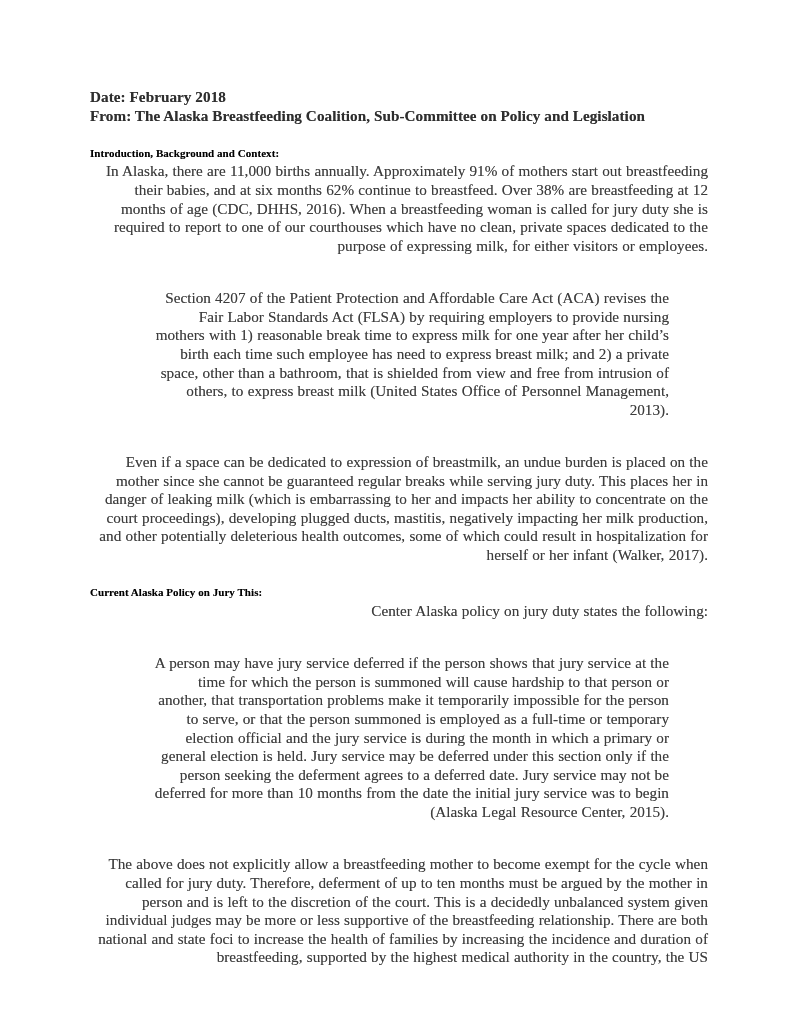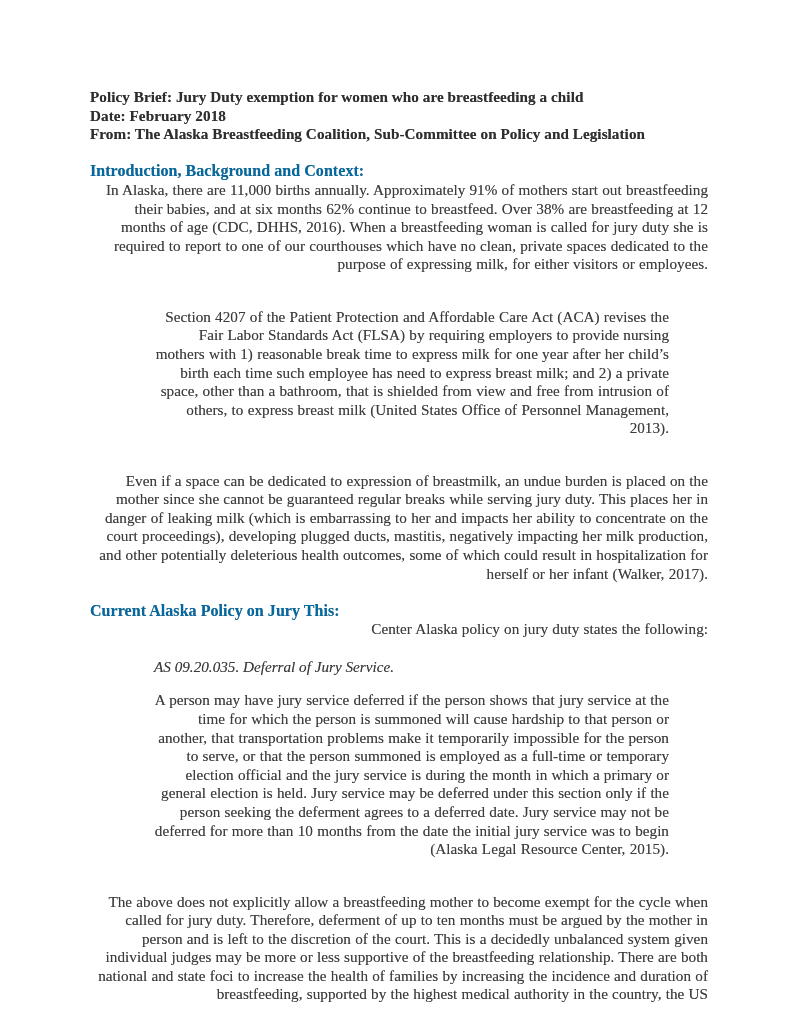--- a/index.html
+++ b/index.html
@@ -36,23 +36,23 @@
   }
   .header-line {
     font-weight: bold;
     font-size: 15.2px;
     line-height: 18.6px;
     color: #2e2e2e;
     letter-spacing: 0.05px;
   }
   .section-heading {
     font-weight: bold;
-    font-size: 16px;
+    font-size: 11px;
     line-height: 18.6px;
-    color: #0369a1;
+    color: #000000;
     letter-spacing: 0.05px;
   }
   .doc-para {
     margin: 0;
   }
   .gap-para {
     height: 18.6px;
   }
   .gap-block {
     height: 18.6px;
@@ -70,21 +70,20 @@
   .blurred {
     text-shadow: 0 0 0.45px rgba(60,60,60,0.55);
   }
 </style>
 </head>
 <body>
 
 <div class="page">
   <div class="content">
 
-    <div class="header-line blurred">Policy Brief: Jury Duty exemption for women who are breastfeeding a child</div>
     <div class="header-line blurred">Date: February 2018</div>
     <div class="header-line blurred">From: The Alaska Breastfeeding Coalition, Sub-Committee on Policy and Legislation</div>
 
     <div class="gap-para"></div>
 
     <div class="section-heading blurred">Introduction, Background and Context:</div>
     <p class="doc-para blurred">In Alaska, there are 11,000 births annually. Approximately 91% of mothers start out breastfeeding their babies, and at six months 62% continue to breastfeed. Over 38% are breastfeeding at 12 months of age (CDC, DHHS, 2016). When a breastfeeding woman is called for jury duty she is required to report to one of our courthouses which have no clean, private spaces dedicated to the purpose of expressing milk, for either visitors or employees.</p>
 
     <div class="gap-block"></div>
 
@@ -94,21 +93,20 @@
 
     <p class="doc-para blurred">Even if a space can be dedicated to expression of breastmilk, an undue burden is placed on the mother since she cannot be guaranteed regular breaks while serving jury duty. This places her in danger of leaking milk (which is embarrassing to her and impacts her ability to concentrate on the court proceedings), developing plugged ducts, mastitis, negatively impacting her milk production, and other potentially deleterious health outcomes, some of which could result in hospitalization for herself or her infant (Walker, 2017).</p>
 
     <div class="gap-para"></div>
 
     <div class="section-heading blurred">Current Alaska Policy on Jury This:</div>
     <div class="doc-line blurred">Center Alaska policy on jury duty states the following:</div>
 
     <div class="gap-block"></div>
 
-    <div class="statute-title indented blurred">AS 09.20.035. Deferral of Jury Service.</div>
     <p class="doc-block indented blurred">A person may have jury service deferred if the person shows that jury service at the time for which the person is summoned will cause hardship to that person or another, that transportation problems make it temporarily impossible for the person to serve, or that the person summoned is employed as a full-time or temporary election official and the jury service is during the month in which a primary or general election is held. Jury service may be deferred under this section only if the person seeking the deferment agrees to a deferred date. Jury service may not be deferred for more than 10 months from the date the initial jury service was to begin (Alaska Legal Resource Center, 2015).</p>
 
     <div class="gap-block"></div>
 
     <p class="doc-para blurred">The above does not explicitly allow a breastfeeding mother to become exempt for the cycle when called for jury duty. Therefore, deferment of up to ten months must be argued by the mother in person and is left to the discretion of the court. This is a decidedly unbalanced system given individual judges may be more or less supportive of the breastfeeding relationship. There are both national and state foci to increase the health of families by increasing the incidence and duration of breastfeeding, supported by the highest medical authority in the country, the US</p>
 
   </div>
 </div>
 
 </body></html>

